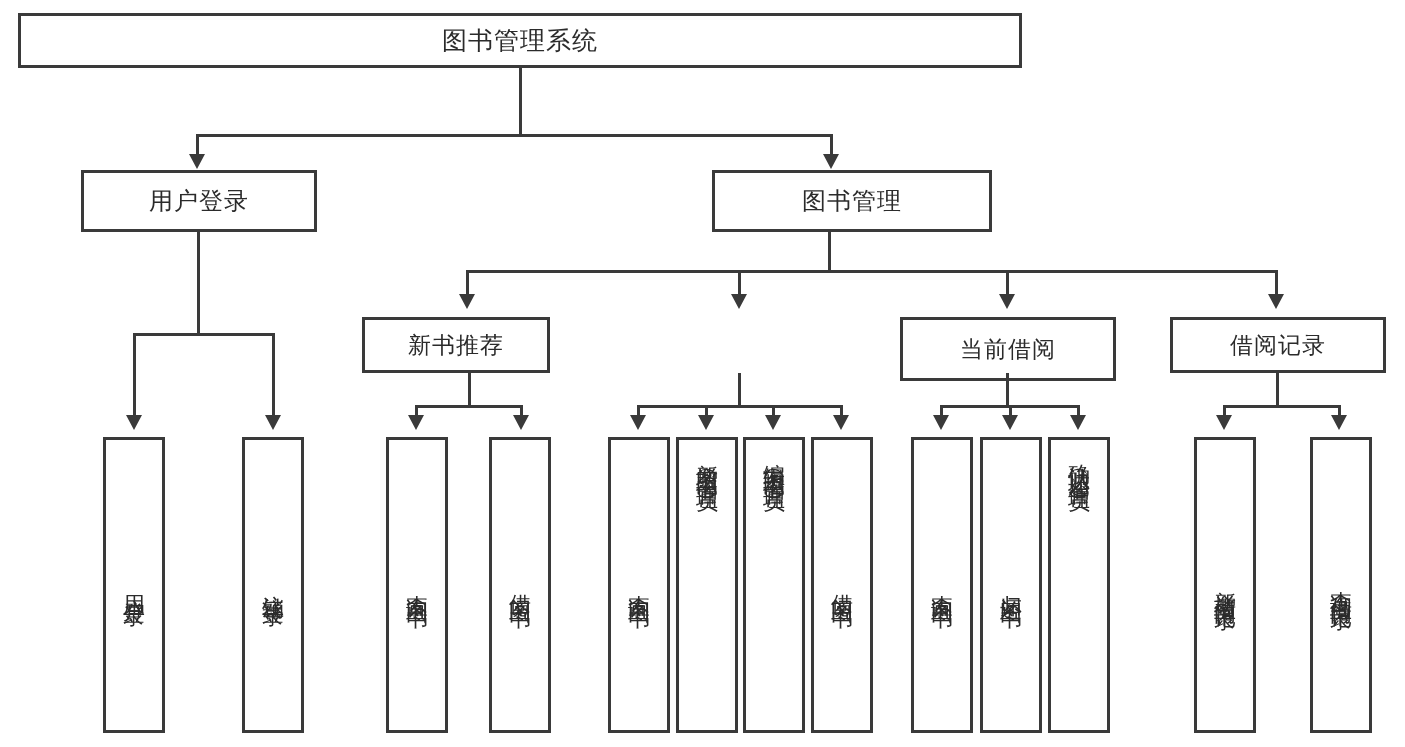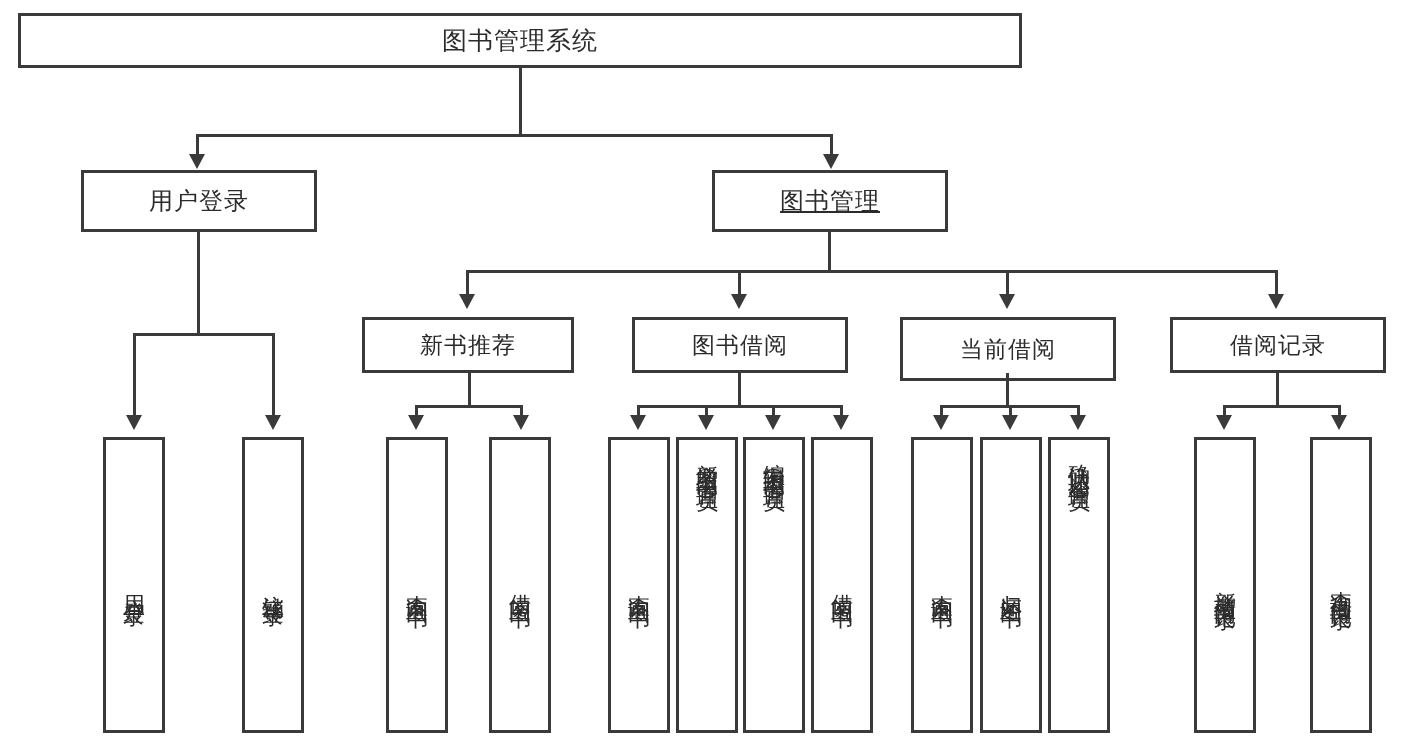--- a/index.html
+++ b/index.html
@@ -96,21 +96,21 @@
   <div class="vline" style="left:519px; top:68px; width:3px; height:68px;"></div>
   <div class="hline" style="left:196px; top:134px; width:637px; height:3px;"></div>
   <div class="vline" style="left:196px; top:134px; width:3px; height:22px;"></div>
   <div class="arrow" style="left:189px; top:154px;"></div>
   <div class="vline" style="left:830px; top:134px; width:3px; height:22px;"></div>
   <div class="arrow" style="left:823px; top:154px;"></div>
 
   <div class="node lvl1" style="left:81px; top:170px; width:236px; height:62px;">
     <span>用户登录</span>
   </div>
-  <div class="node lvl1" style="left:712px; top:170px; width:236px; height:62px;text-decoration:underline;">
+  <div class="node lvl1" style="left:712px; top:170px; width:280px; height:62px;">
     <span>图书管理</span>
   </div>
 
   <div class="vline" style="left:197px; top:232px; width:3px; height:103px;"></div>
   <div class="hline" style="left:133px; top:333px; width:142px; height:3px;"></div>
   <div class="vline" style="left:133px; top:333px; width:3px; height:84px;"></div>
   <div class="arrow" style="left:126px; top:415px;"></div>
   <div class="vline" style="left:272px; top:333px; width:3px; height:84px;"></div>
   <div class="arrow" style="left:265px; top:415px;"></div>
 
@@ -118,25 +118,22 @@
   <div class="hline" style="left:466px; top:270px; width:812px; height:3px;"></div>
   <div class="vline" style="left:466px; top:270px; width:3px; height:26px;"></div>
   <div class="arrow" style="left:459px; top:294px;"></div>
   <div class="vline" style="left:738px; top:270px; width:3px; height:26px;"></div>
   <div class="arrow" style="left:731px; top:294px;"></div>
   <div class="vline" style="left:1006px; top:270px; width:3px; height:26px;"></div>
   <div class="arrow" style="left:999px; top:294px;"></div>
   <div class="vline" style="left:1275px; top:270px; width:3px; height:26px;"></div>
   <div class="arrow" style="left:1268px; top:294px;"></div>
 
-  <div class="node lvl2" style="left:362px; top:317px; width:212px; height:56px;justify-content:center;">
+  <div class="node lvl2" style="left:362px; top:317px; width:188px; height:56px;justify-content:center;">
     <span>新书推荐</span>
-  </div>
-  <div class="node lvl2" style="left:632px; top:317px; width:216px; height:56px;">
-    <span>图书借阅</span>
   </div>
   <div class="node lvl2" style="left:900px; top:317px; width:216px; height:64px;">
     <span>当前借阅</span>
   </div>
   <div class="node lvl2" style="left:1170px; top:317px; width:216px; height:56px;">
     <span>借阅记录</span>
   </div>
 
   <div class="vline" style="left:468px; top:373px; width:3px; height:34px;"></div>
   <div class="hline" style="left:415px; top:405px; width:108px; height:3px;"></div>

